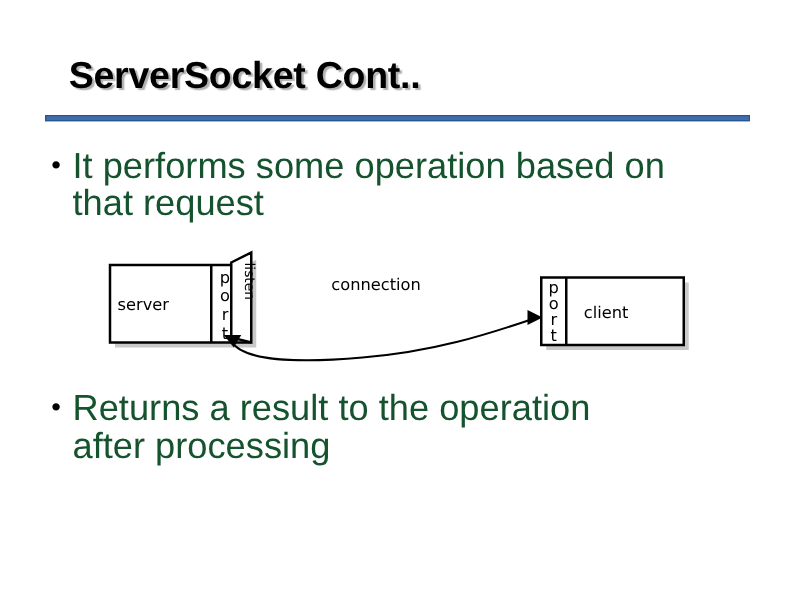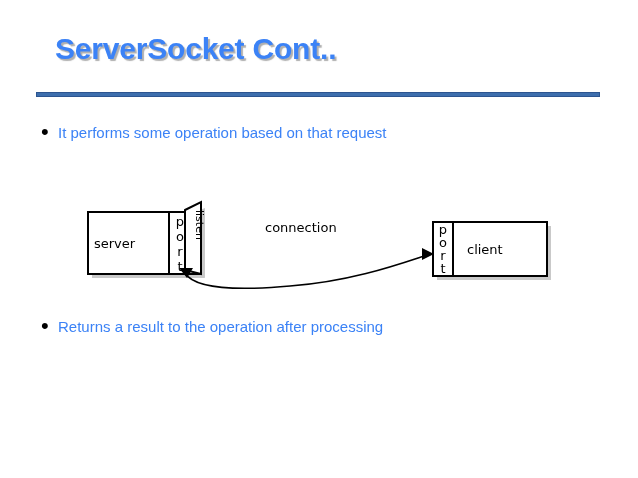--- a/index.html
+++ b/index.html
@@ -13,24 +13,24 @@
     height: 478px;
     background: #ffffff;
     overflow: hidden;
     font-family: "Liberation Sans", sans-serif;
   }
 
   
   #slide-title {
     position: absolute;
     left: 55px;
-    top: 32px;
+    top: 44px;
     font-size: 30px;
     font-weight: bold;
-    color: #3b82f6;
+    color: #000000;
     letter-spacing: -0.2px;
     text-shadow: 2px 2px 1px rgba(110,110,110,0.55);
     white-space: nowrap;
   }
 
   
   #title-rule {
     position: absolute;
     left: 36px;
     top: 92px;
@@ -55,23 +55,23 @@
     width: 20px;
     flex: 0 0 20px;
     font-size: 22px;
     line-height: 28px;
     color: #000;
     text-align: left;
     padding-left: 3px;
     box-sizing: border-box;
   }
   .bullet-text {
-    font-size: 15px;
+    font-size: 29px;
     line-height: 30px;
-    color: #3b82f6;
+    color: #14532d;
     max-width: 480px;
   }
   #bullet-1 { left: 38px; top: 118px; }
   #bullet-2 { left: 38px; top: 312px; }
 
   
   #diagram {
     position: absolute;
     left: 75px;
     top: 198px;

